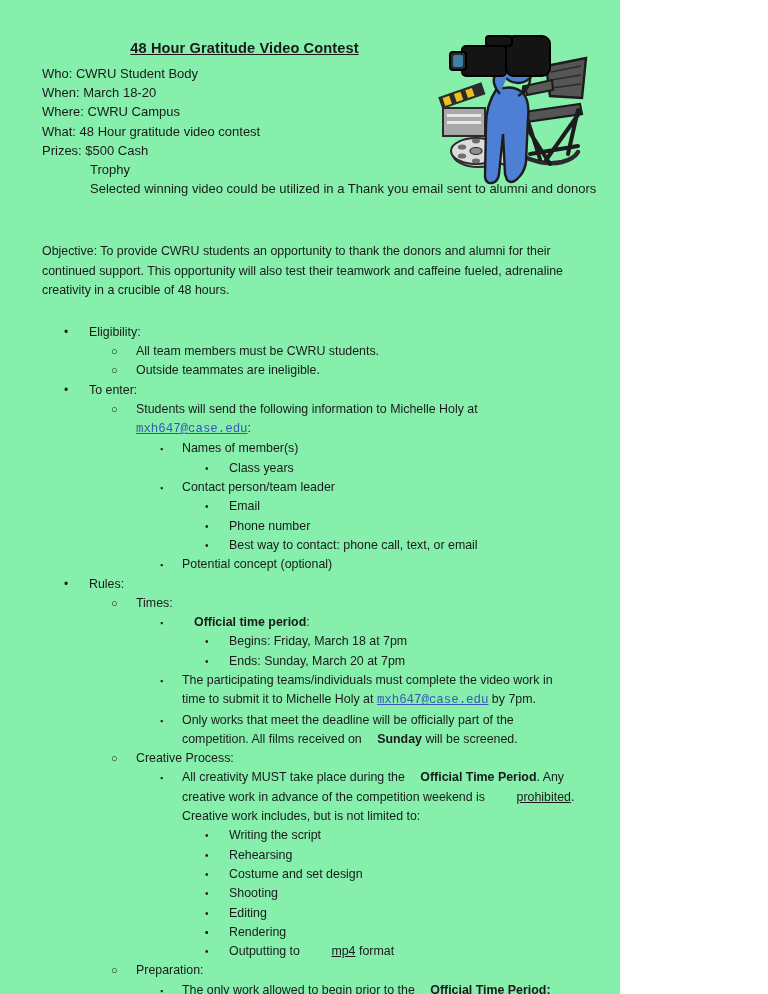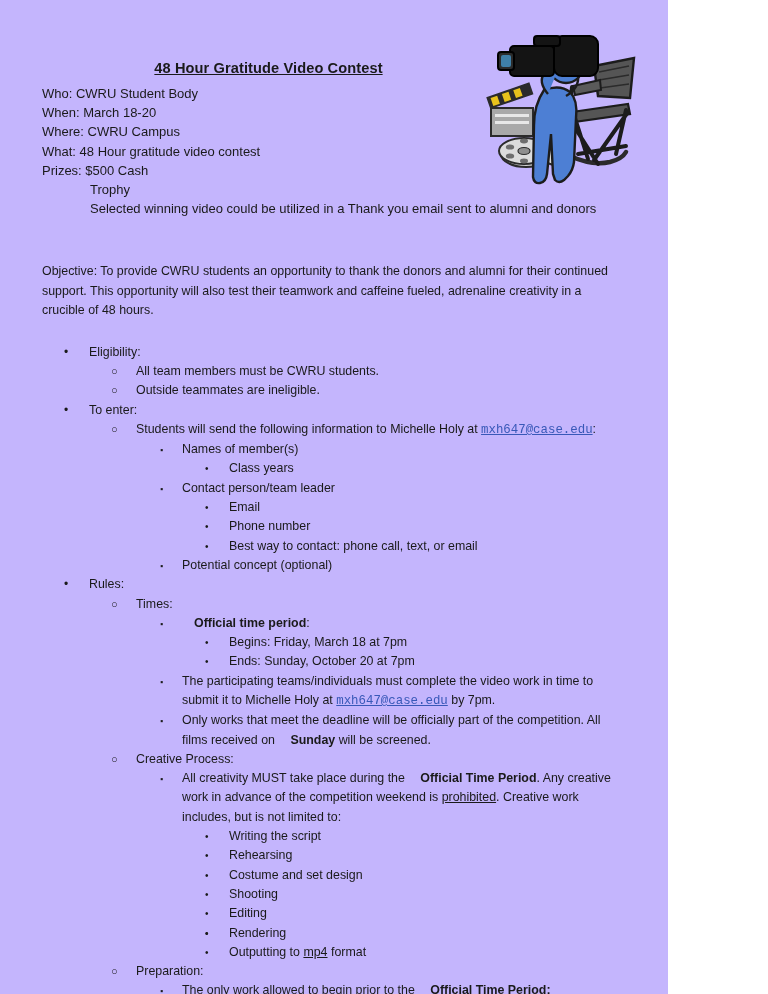--- a/index.html
+++ b/index.html
@@ -10,25 +10,25 @@
   }
   body {
     width: 768px;
     height: 994px;
     font-family: "Liberation Sans", sans-serif;
     color: #1a1a1a;
     overflow: hidden;
   }
   .page {
     position: relative;
-    width: 668px;
+    width: 620px;
     height: 994px;
-    background: #c4b5fd;
+    background: #86efac;
     box-sizing: border-box;
-    padding: 56px 43px 0 42px;
+    padding: 36px 43px 0 42px;
   }
 
   
   .doc-title {
     text-align: center;
     font-size: 14.6px;
     font-weight: bold;
     text-decoration: underline;
     letter-spacing: .1px;
     margin: 4px 0 8px 0;
@@ -85,21 +85,21 @@
   
   .lv4 { padding-left: 187px; }
   .lv4 > .bul { left: 163px; font-size: 10px; }
 
   b, .b { font-weight: bold; margin-left: 12px; }
   .link {
     color: #3858b8;
     text-decoration: underline;
     font-family: Liberation Mono, monospace;
   }
-  .sp-err { text-decoration: underline; text-decoration-color: #1a1a1a; }
+  .sp-err { text-decoration: underline; text-decoration-color: #1a1a1a; margin-left: 28px; }
 
   
   .clipart {
     position: absolute;
     top: 24px;
     right: 14px;
     width: 206px;
     height: 168px;
   }
   .clipart svg { display: block; width: 206px; height: 168px; }
@@ -251,21 +251,21 @@
       <div class="li lv3">
         <span class="bul">▪</span>
         <span class="txt"><b>Official time period</b>:</span>
       </div>
       <div class="li lv4">
         <span class="bul">•</span>
         <span class="txt">Begins: Friday, March 18 at 7pm</span>
       </div>
       <div class="li lv4">
         <span class="bul">•</span>
-        <span class="txt">Ends: Sunday, October 20 at 7pm</span>
+        <span class="txt">Ends: Sunday, March 20 at 7pm</span>
       </div>
       <div class="li lv3">
         <span class="bul">▪</span>
         <span class="txt">The participating teams/individuals must complete the video work in time to submit it to Michelle Holy at <a class="link" href="mailto:mxh647@case.edu">mxh647@case.edu</a> by 7pm.</span>
       </div>
       <div class="li lv3">
         <span class="bul">▪</span>
         <span class="txt">Only works that meet the deadline will be officially part of the competition. All films received on <b>Sunday</b> will be screened.</span>
       </div>
       <div class="li lv2">

